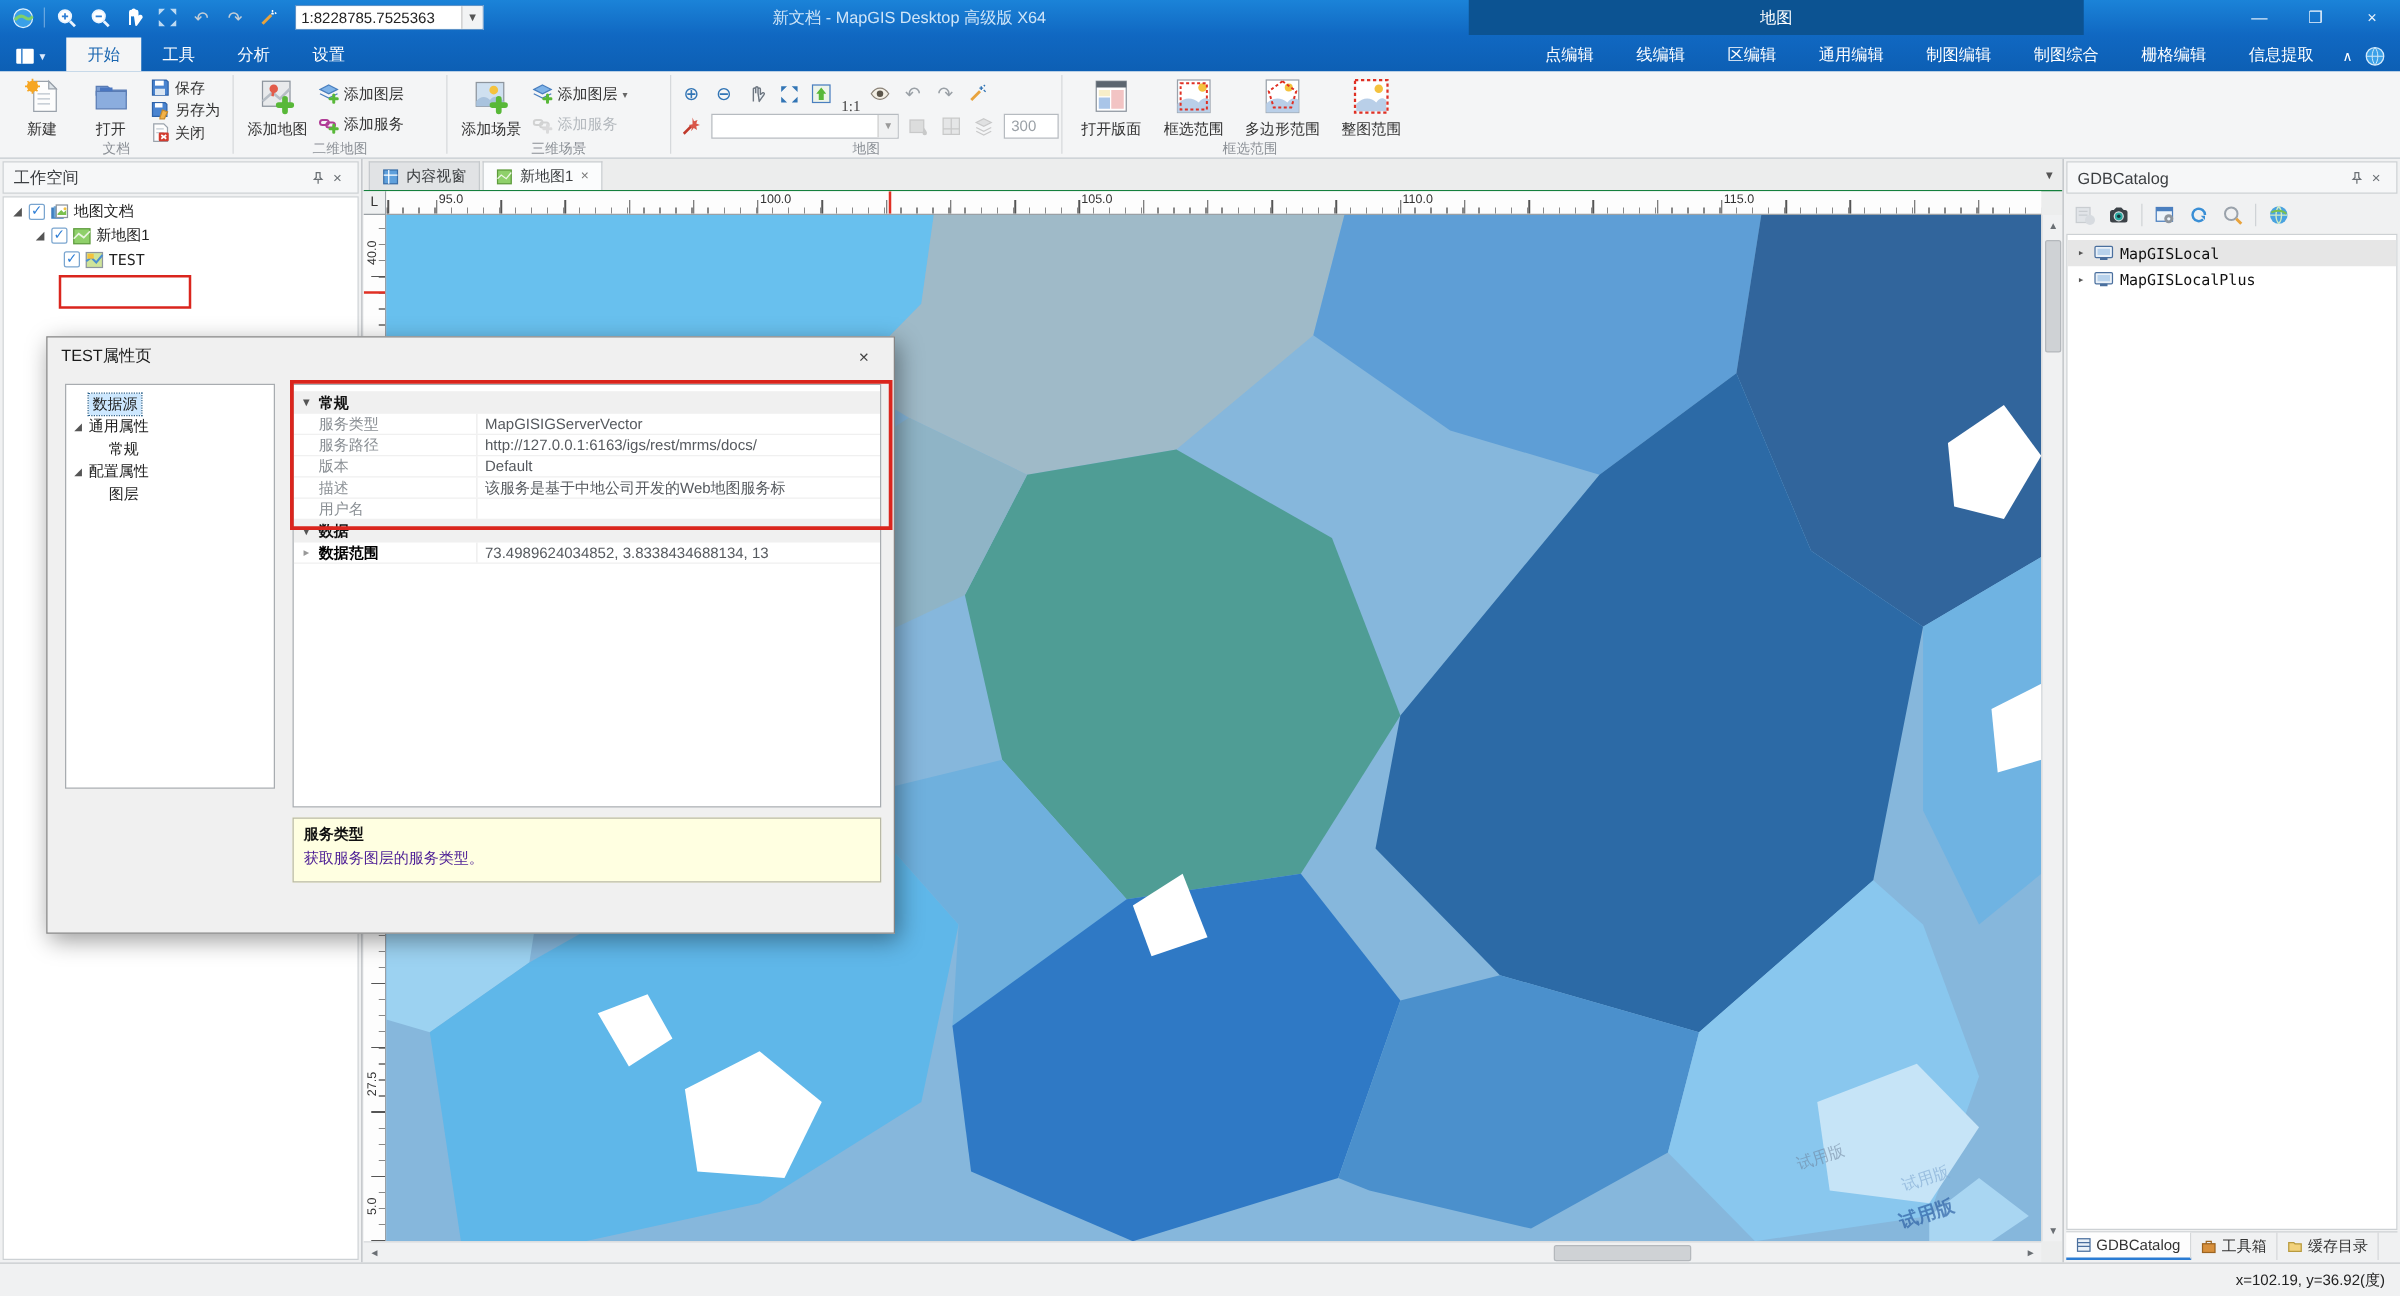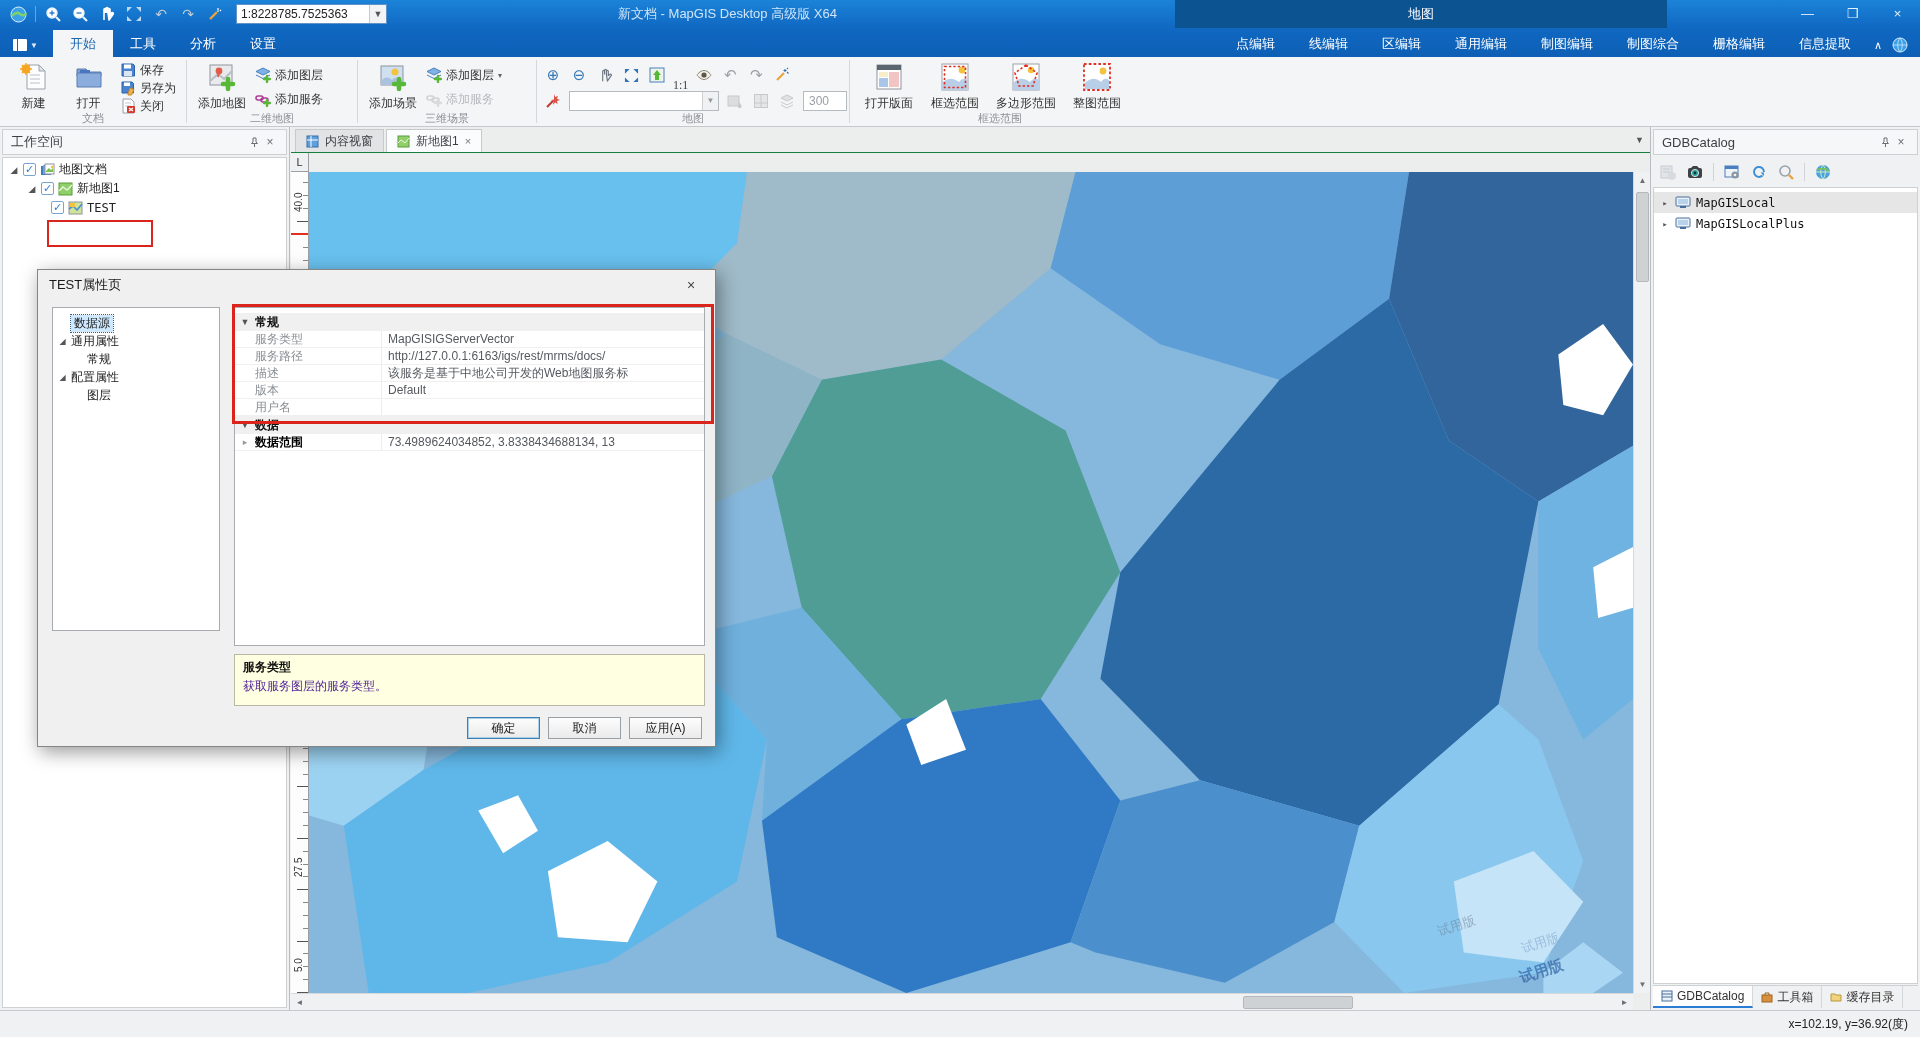--- a/index.html
+++ b/index.html
@@ -529,20 +529,30 @@
           <path d="M1 8l3-3 4 3 4-5" stroke="#eef7e6" fill="none"></path>
         </svg>
       <span>新地图1</span>
       <span class="x">×</span>
     </div>
     <span class="tabbar-dd">▼</span>
   </div>
 
   <div class="corner">L</div>
 
+  <div class="ruler-h">
+    <div class="hticks-minor"></div>
+    <div class="hticks-major"></div>
+    <span class="hnum" style="left:42px;">95.0</span>
+    <span class="hnum" style="left:299px;">100.0</span>
+    <span class="hnum" style="left:556px;">105.0</span>
+    <span class="hnum" style="left:813px;">110.0</span>
+    <span class="hnum" style="left:1070px;">115.0</span>
+    <div class="hmarker" style="left:402px;"></div>
+  </div>
 
   <div class="ruler-v">
     <div class="vticks-minor"></div>
     <div class="vticks-major"></div>
     <span class="vnum" style="top:40px;">40.0</span>
     <span class="vnum" style="top:705px;">27.5</span>
     <span class="vnum" style="top:800px;">5.0</span>
     <div class="vmarker" style="top:61px;"></div>
   </div>
 
@@ -719,27 +729,27 @@
       <span class="plabel">服务类型</span>
       <span class="pvalue">MapGISIGServerVector</span>
     </div>
     <div class="prow">
       <span class="ind"></span>
       <span class="plabel">服务路径</span>
       <span class="pvalue">http://127.0.0.1:6163/igs/rest/mrms/docs/</span>
     </div>
     <div class="prow">
       <span class="ind"></span>
+      <span class="plabel">版本</span>
+      <span class="pvalue">Default</span>
+    </div>
+    <div class="prow">
+      <span class="ind"></span>
       <span class="plabel">描述</span>
       <span class="pvalue">该服务是基于中地公司开发的Web地图服务标</span>
-    </div>
-    <div class="prow">
-      <span class="ind"></span>
-      <span class="plabel">版本</span>
-      <span class="pvalue">Default</span>
     </div>
     <div class="prow">
       <span class="ind"></span>
       <span class="plabel">用户名</span>
       <span class="pvalue"></span>
     </div>
     <div class="psec">
       <span class="chev">▼</span>
       <span>数据</span>
     </div>
@@ -748,21 +758,16 @@
       <span class="plabel">数据范围</span>
       <span class="pvalue">73.4989624034852, 3.8338434688134, 13</span>
     </div>
   </div>
 
   <div class="dlg-help">
     <div class="ht">服务类型</div>
     <div class="hb">获取服务图层的服务类型。</div>
   </div>
 
-  <div class="dlg-btns">
-    <div class="btn default">确定</div>
-    <div class="btn">取消</div>
-    <div class="btn">应用(A)</div>
-  </div>
 </div>
 
 <div class="anno anno-tree"></div>
 <div class="anno anno-grid"></div>
 
 </body></html>

